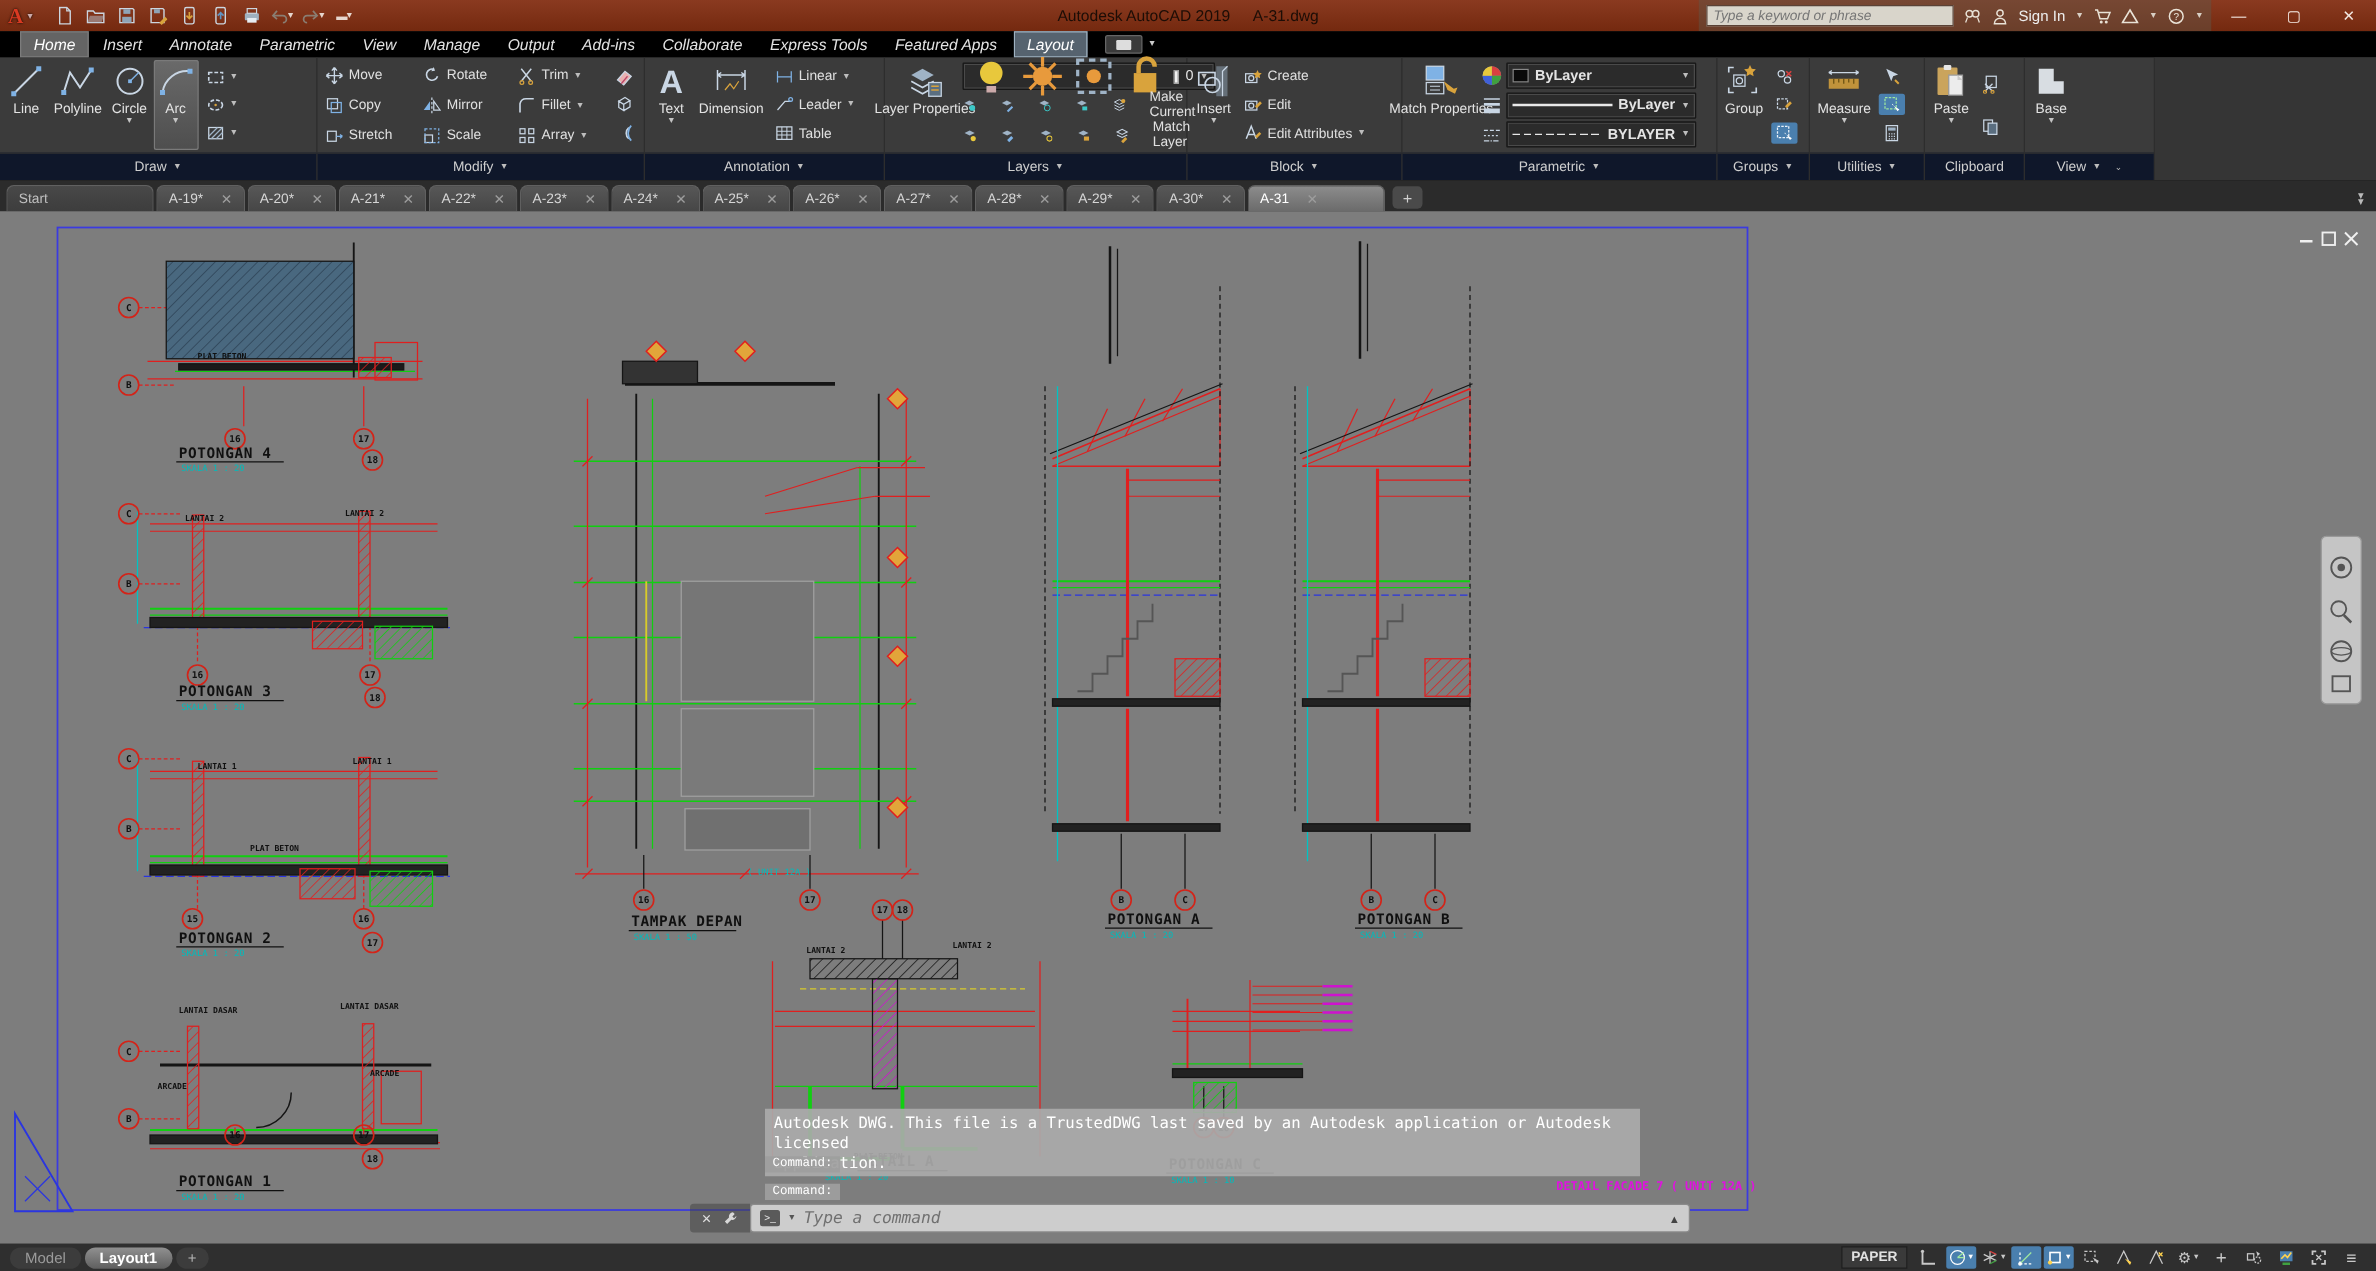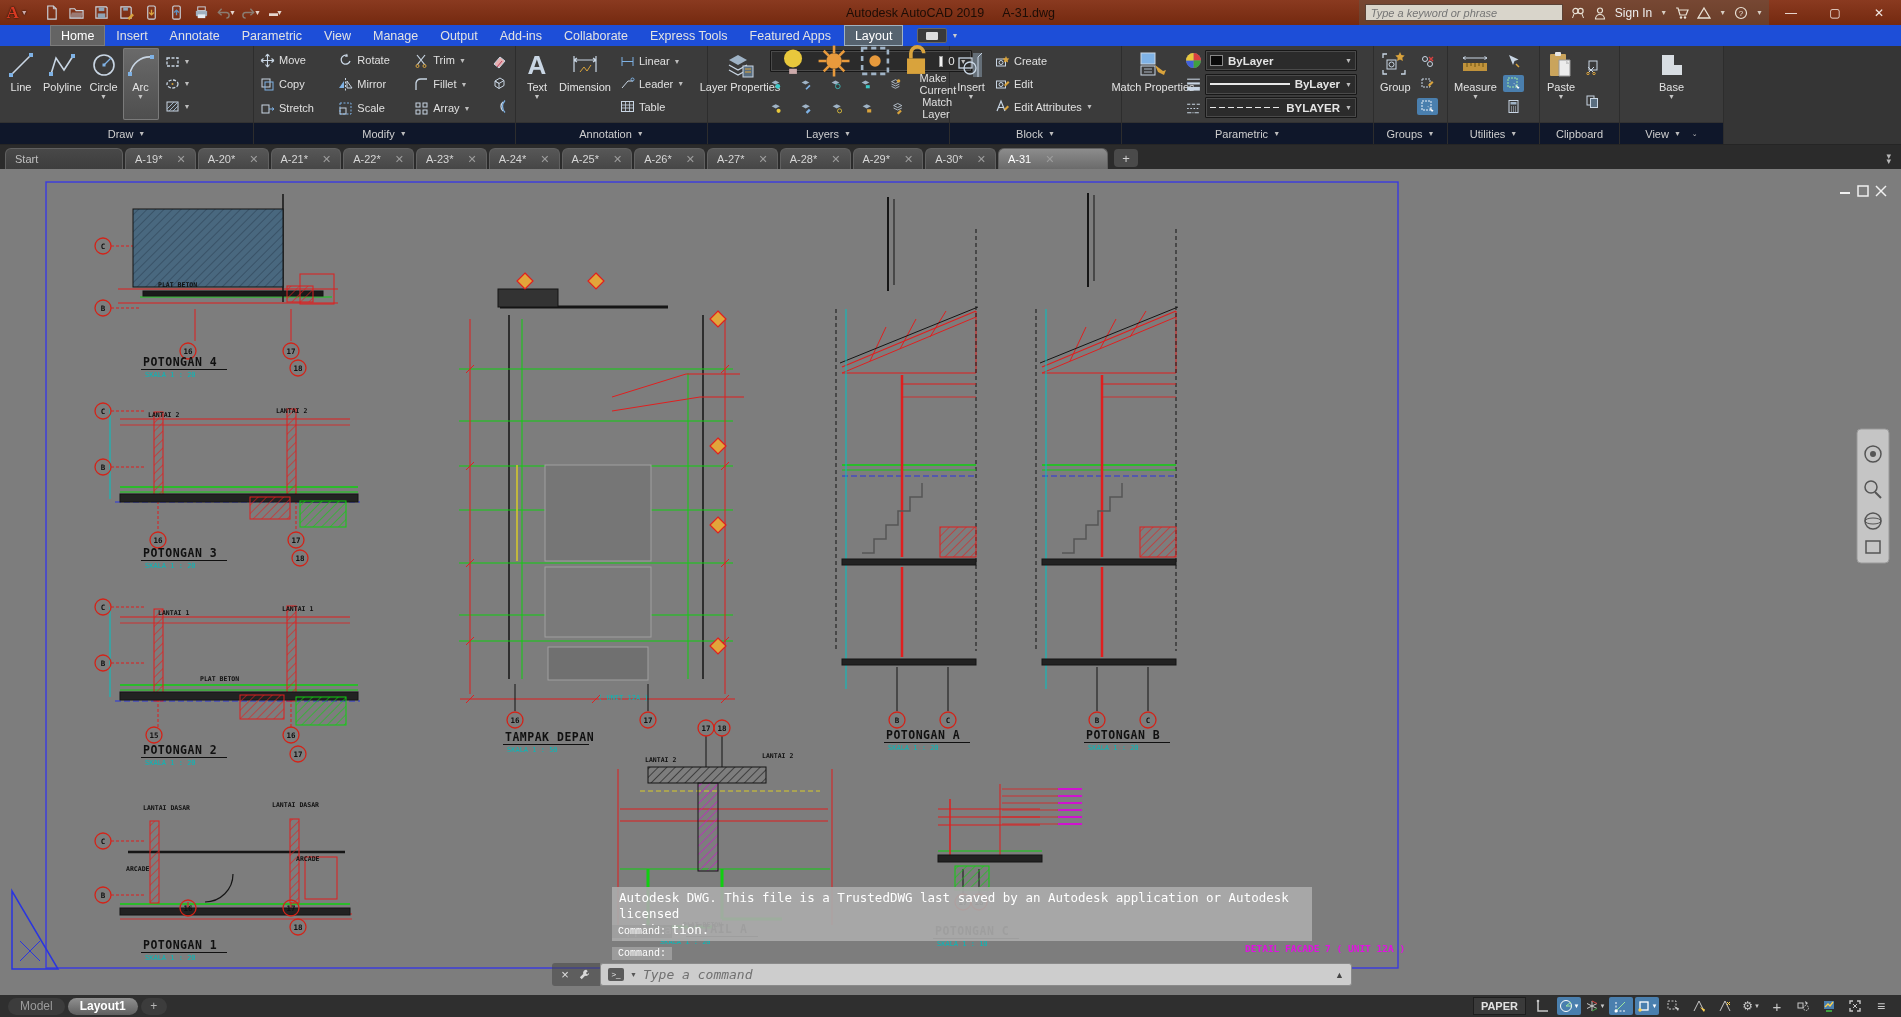--- a/index.html
+++ b/index.html
@@ -28,22 +28,22 @@
                 font-family:"Liberation Sans",sans-serif; }
   .ic-glyph { color:#e9e2d6; font-size:12px; display:flex; align-items:center; }
   .ic-glyph svg { width:14px; height:14px; }
   #signin-label { color:#eee; font-size:12px; }
   .tb-caret { color:#d8cfc4; font-size:7px; }
   #win-controls { display:flex; height:25px; }
   .win-btn { width:44px; height:25px; display:flex; align-items:center; justify-content:center;
              color:#f3e8e2; font-size:12px; }
 
   
-  #tabrow { position:absolute; left:0; top:25px; width:1901px; height:21px; background:#1d4ed8;
-            display:flex; align-items:stretch; padding-left:50px; }
+  #tabrow { position:absolute; left:0; top:25px; width:1901px; height:21px; background:#000000;
+            display:flex; align-items:stretch; padding-left:16px;font-style:italic; }
   .rtab { padding:0 11px; display:flex; align-items:center; color:#e3e3e3; font-size:12.5px; }
   .rtab.active { background:#646464; color:#fff; box-shadow:inset 0 0 0 1px #7c7c7c; }
   .rtab.contextual { background:#56636f; color:#fff; box-shadow:inset 0 0 0 1px #9fb2c1; margin-left:2px; }
   #tabrow-extra { margin-left:14px; display:flex; align-items:center; gap:4px; }
   #media-btn { width:30px; height:15px; background:#3a3a3a; border:1px solid #666; border-radius:2px;
                display:flex; align-items:center; justify-content:center; }
   #media-btn .ph { width:12px; height:8px; background:#ddd; border-radius:1px; }
   #tabrow-extra .tb-caret { color:#ccc; }
 
   
@@ -784,21 +784,21 @@
             </svg>
           </div>
       </div>
     </div>
     <div class="panel-foot">
         <span>Clipboard</span>
       </div>
   </div>
 
   <div class="panel" style="width:104px">
-    <div class="panel-body" style="justify-content:center">
+    <div class="panel-body" style="">
       <div class="bigbtn">
         <svg viewBox="0 0 30 30">
             <path d="M5 5 h12 v10 h8 v10 H5z" fill="#d8dde2"></path>
           </svg>
         <span class="cap">Base</span>
           <span class="bcaret">▼</span>
         </div>
     </div>
     <div class="panel-foot">
         <span>View</span>

